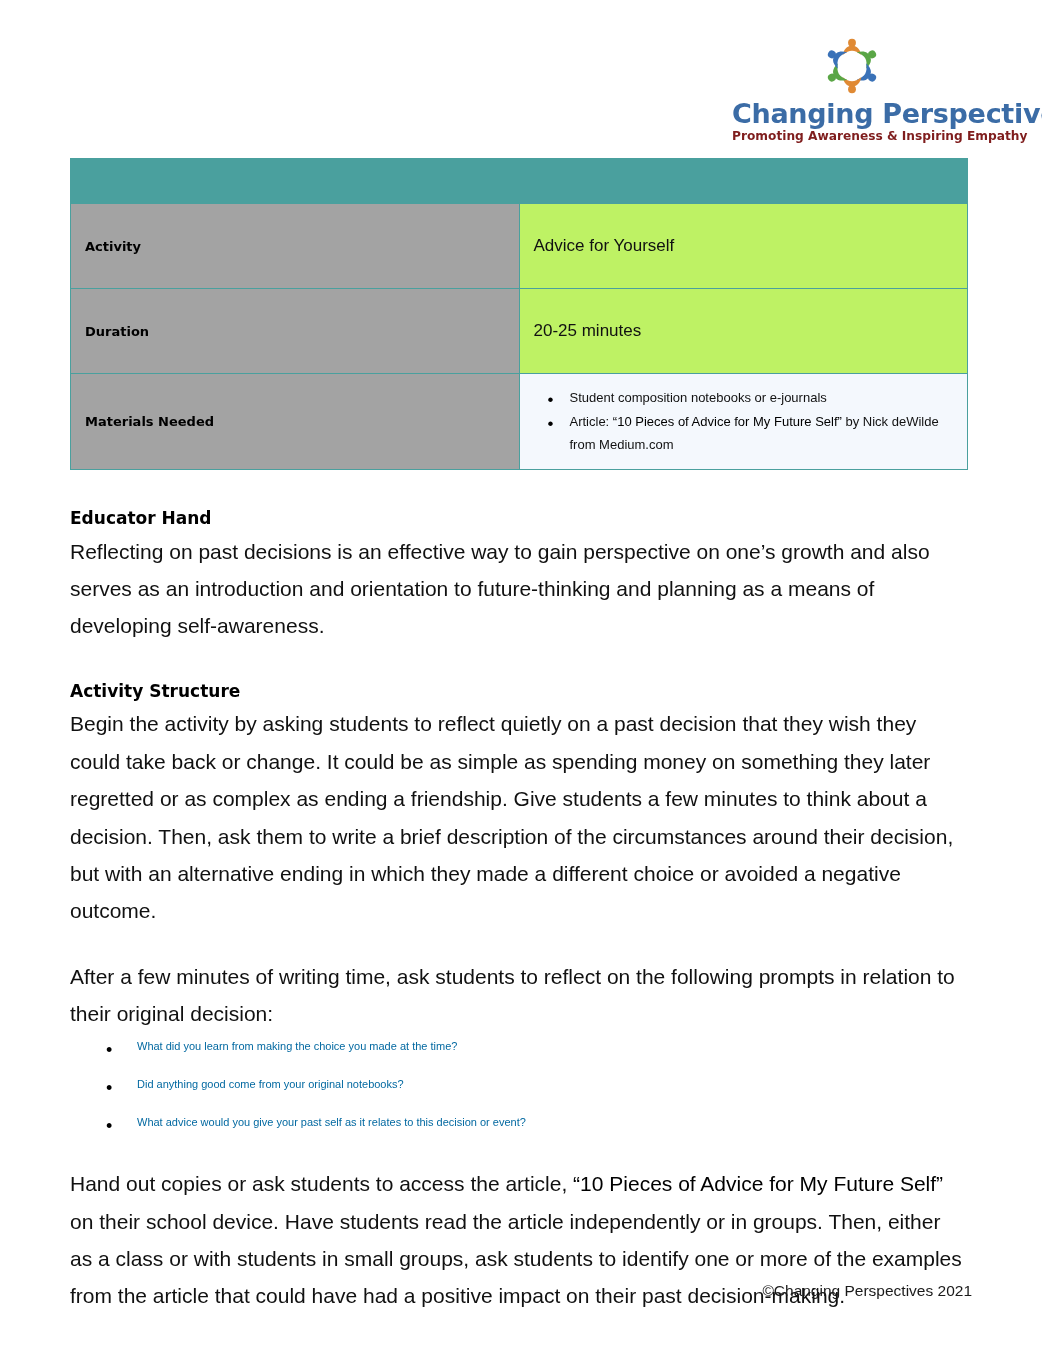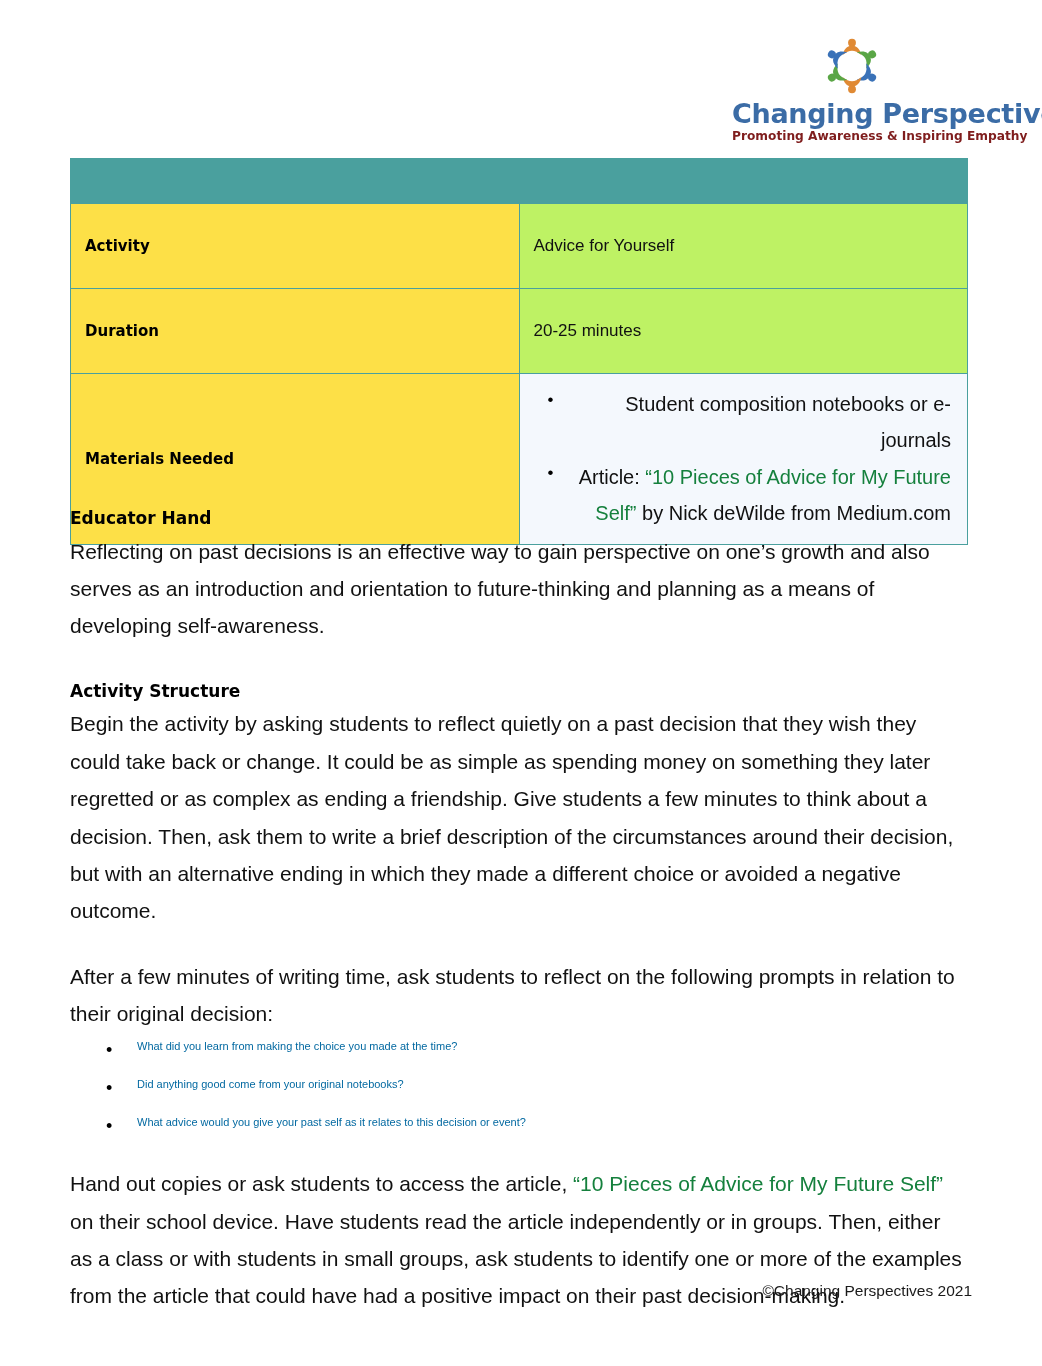--- a/index.html
+++ b/index.html
@@ -63,23 +63,23 @@
     padding: 0;
     vertical-align: middle;
   }
   .info-table .hdr-row td {
     background: #4aa09e;
     height: 44px;
     border-bottom: 1.5px solid #4aa09e;
   }
   .cell-label {
     width: 284px;
-    background: #fde047;
-    font-family: "DejaVu Sans", sans-serif;
-    font-size: 15px;
+    background: #a3a3a3;
+    font-family: "DejaVu Sans", sans-serif;
+    font-size: 13px;
     font-weight: bold;
     padding: 14px 0 14px 14px !important;
     color: #000;
   }
   .cell-value {
     font-size: 17px;
     padding: 14px 0 14px 14px !important;
     color: #111;
   }
   .cell-value.white { background: #bef264; }
@@ -87,36 +87,35 @@
   .row-a td { height: 56px; }
   .row-b td { height: 56px; }
 
   .mat-list {
     margin: 0;
     padding: 0 16px 0 28px;
     list-style: none;
   }
   .mat-list li {
     position: relative;
-    font-size: 20px;
+    font-size: 13px;
     line-height: 1.82;
     padding-left: 22px;
     color: #111;
-    text-align: right;
   }
   .mat-list li::before {
     content: "\2022";
     position: absolute;
     left: 0;
     top: -1px;
     font-size: 17px;
     color: #000;
   }
   .link {
-    color: #15803d;
+    color: #000000;
   }
 
   
   .content {
     position: absolute;
     left: 70px;
     top: 506px;
     width: 898px;
   }
   .sec-head {

